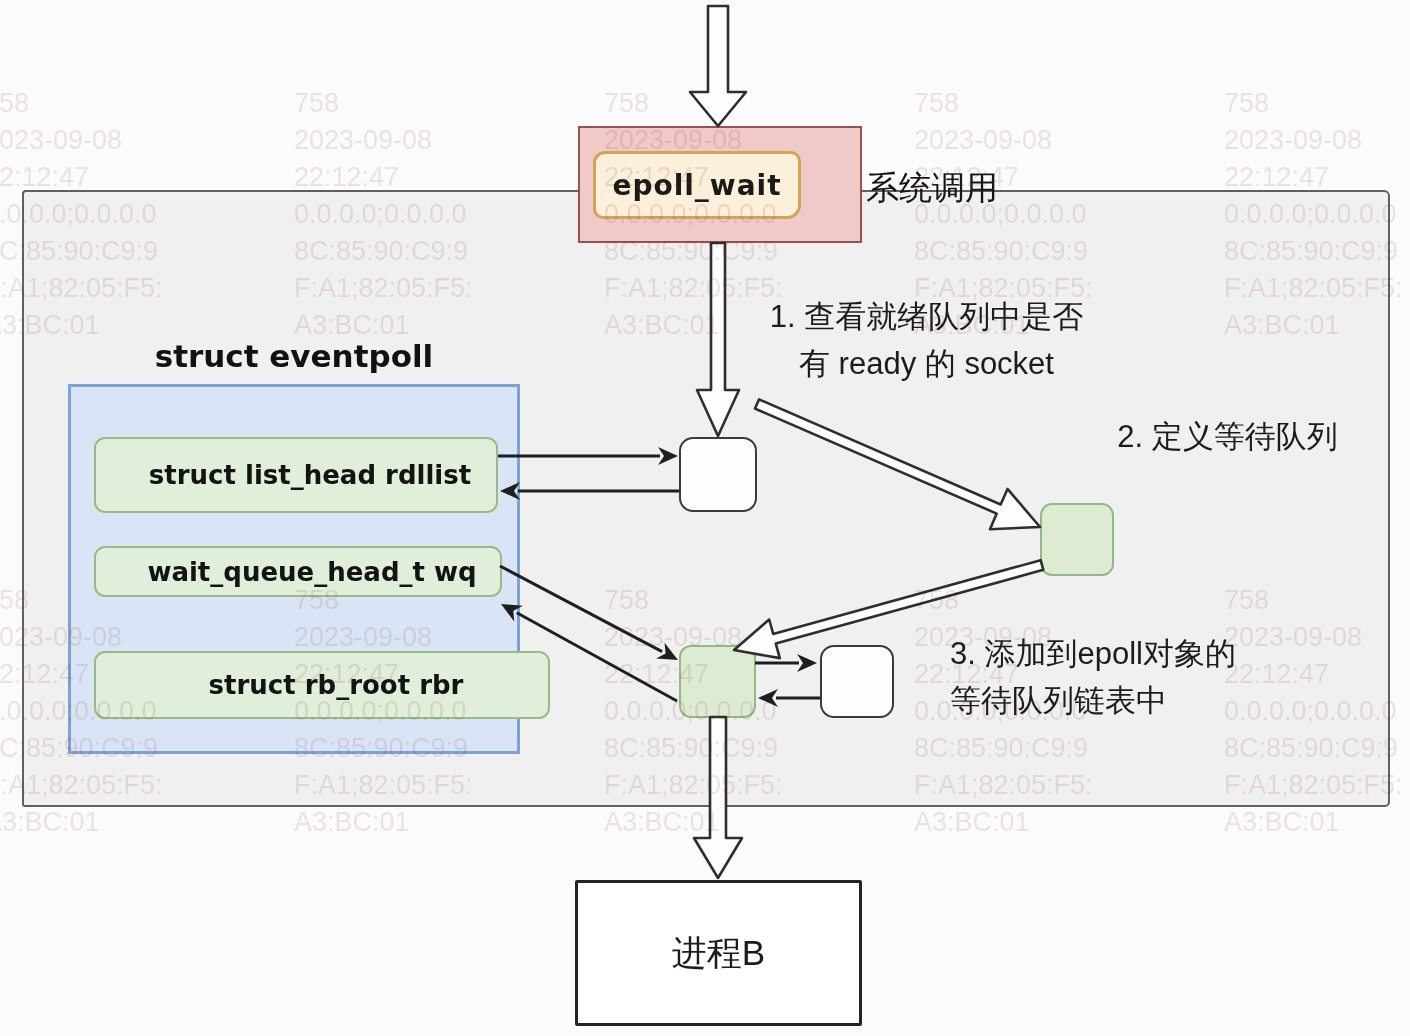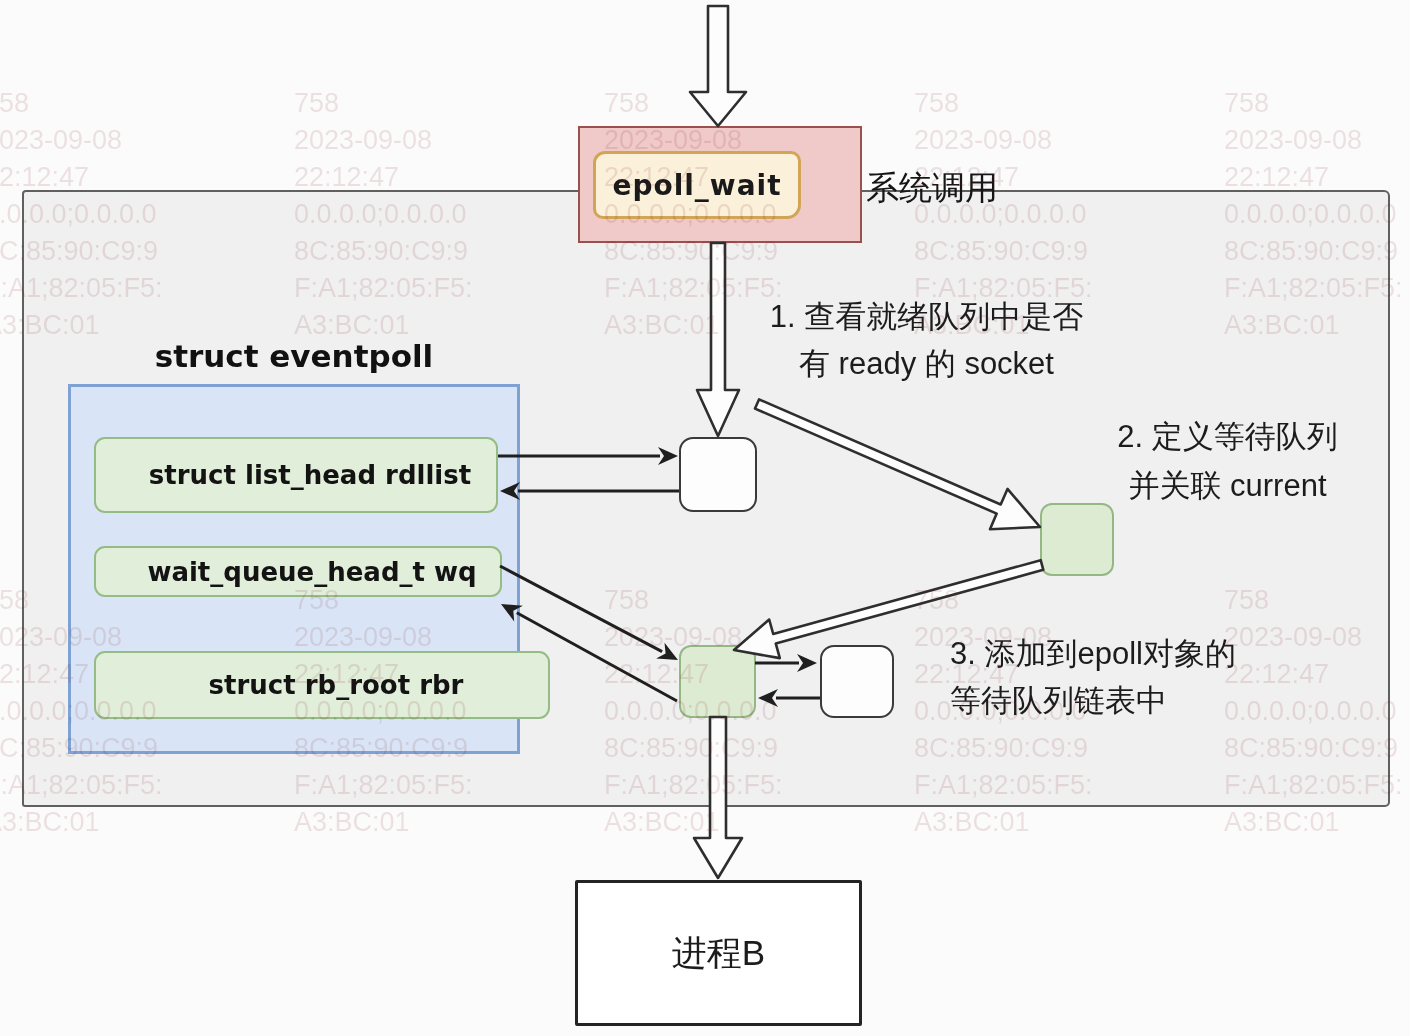--- a/index.html
+++ b/index.html
@@ -108,21 +108,20 @@
   <div class="process-box">
     <span>进程B</span>
   </div>
 
   <div class="note note-1">
     <div>1. 查看就绪队列中是否</div>
     <div>有 ready 的 socket</div>
   </div>
   <div class="note note-2">
     <div>2. 定义等待队列</div>
-    <div>并关联 current</div>
   </div>
   <div class="note note-3">
     <div>3. 添加到epoll对象的</div>
     <div>等待队列链表中</div>
   </div>
 
   <svg id="arrows" width="1410" height="1036">
       <path d="M708.0,6.0 L708.0,92.0 L690.0,92.0 L718.0,126.0 L746.0,92.0 L728.0,92.0 L728.0,6.0 Z" class="outline-arrow"></path>
       <path d="M711.0,243.0 L711.0,390.0 L697.0,390.0 L718.0,436.0 L739.0,390.0 L725.0,390.0 L725.0,243.0 Z" class="outline-arrow"></path>
       <path d="M755.0,408.6 L996.7,513.6 L990.0,529.2 L1040.0,527.0 L1007.5,488.9 L1000.7,504.5 L759.0,399.4 Z" class="outline-arrow"></path>

